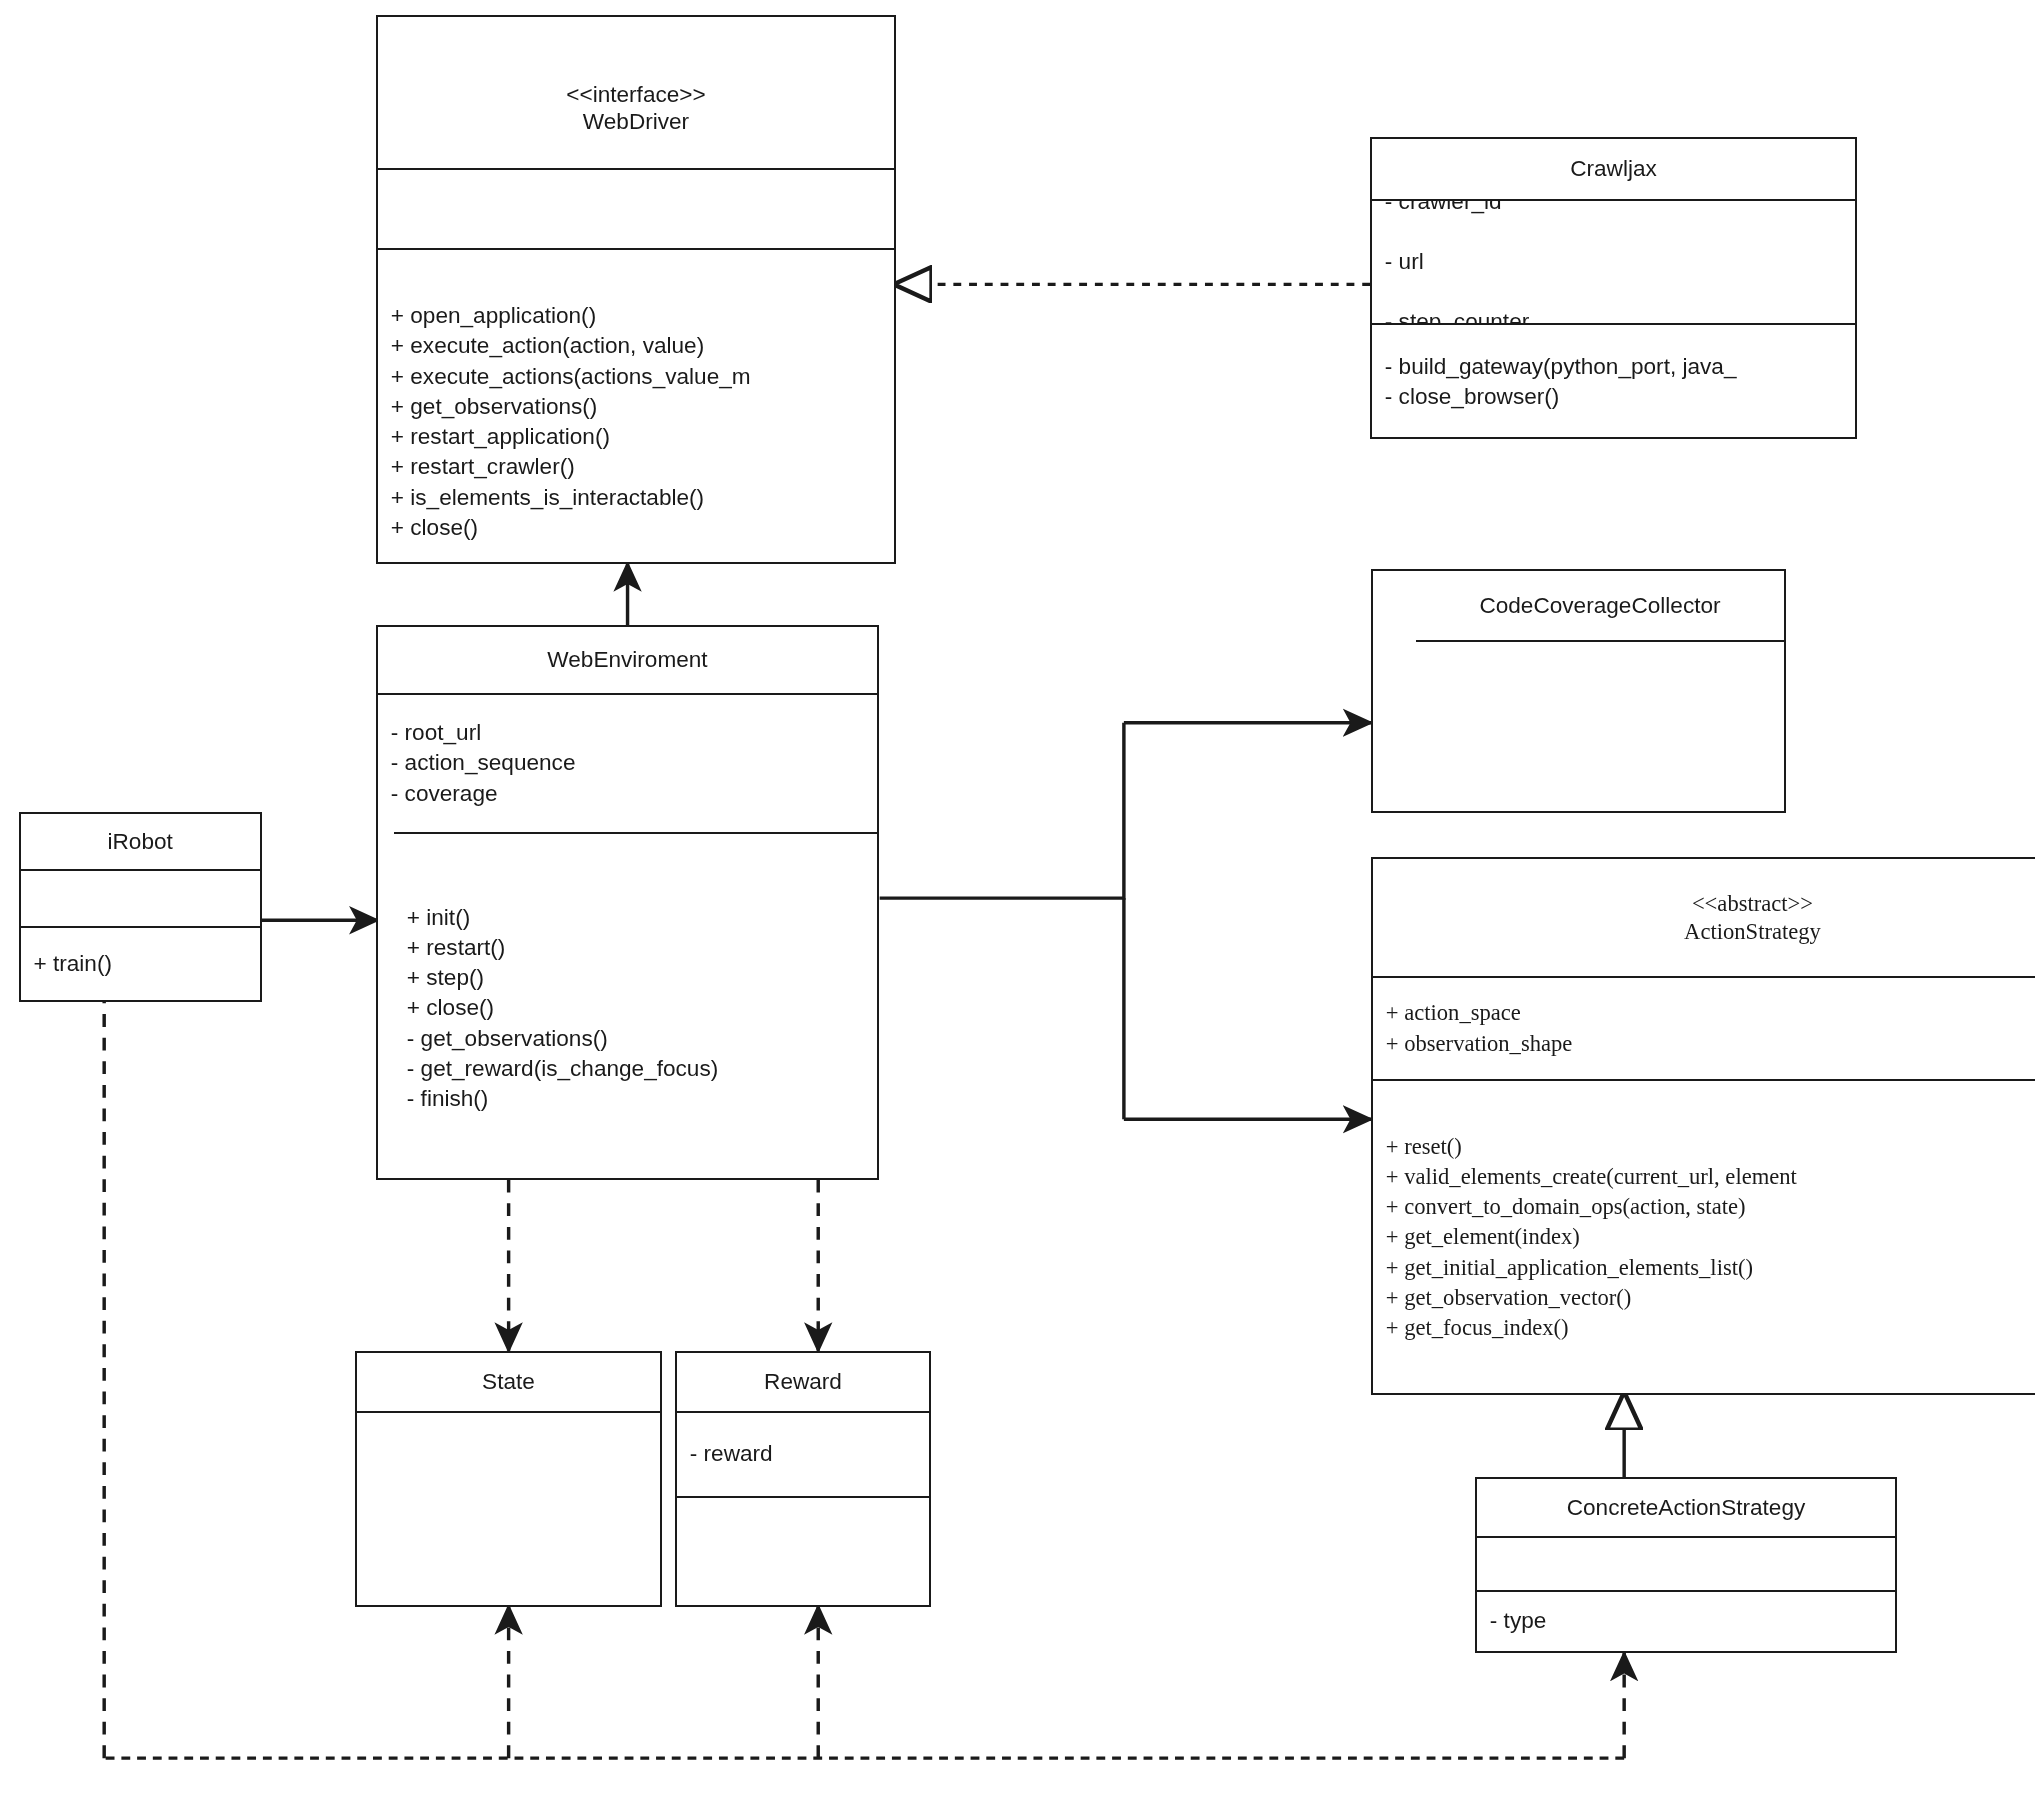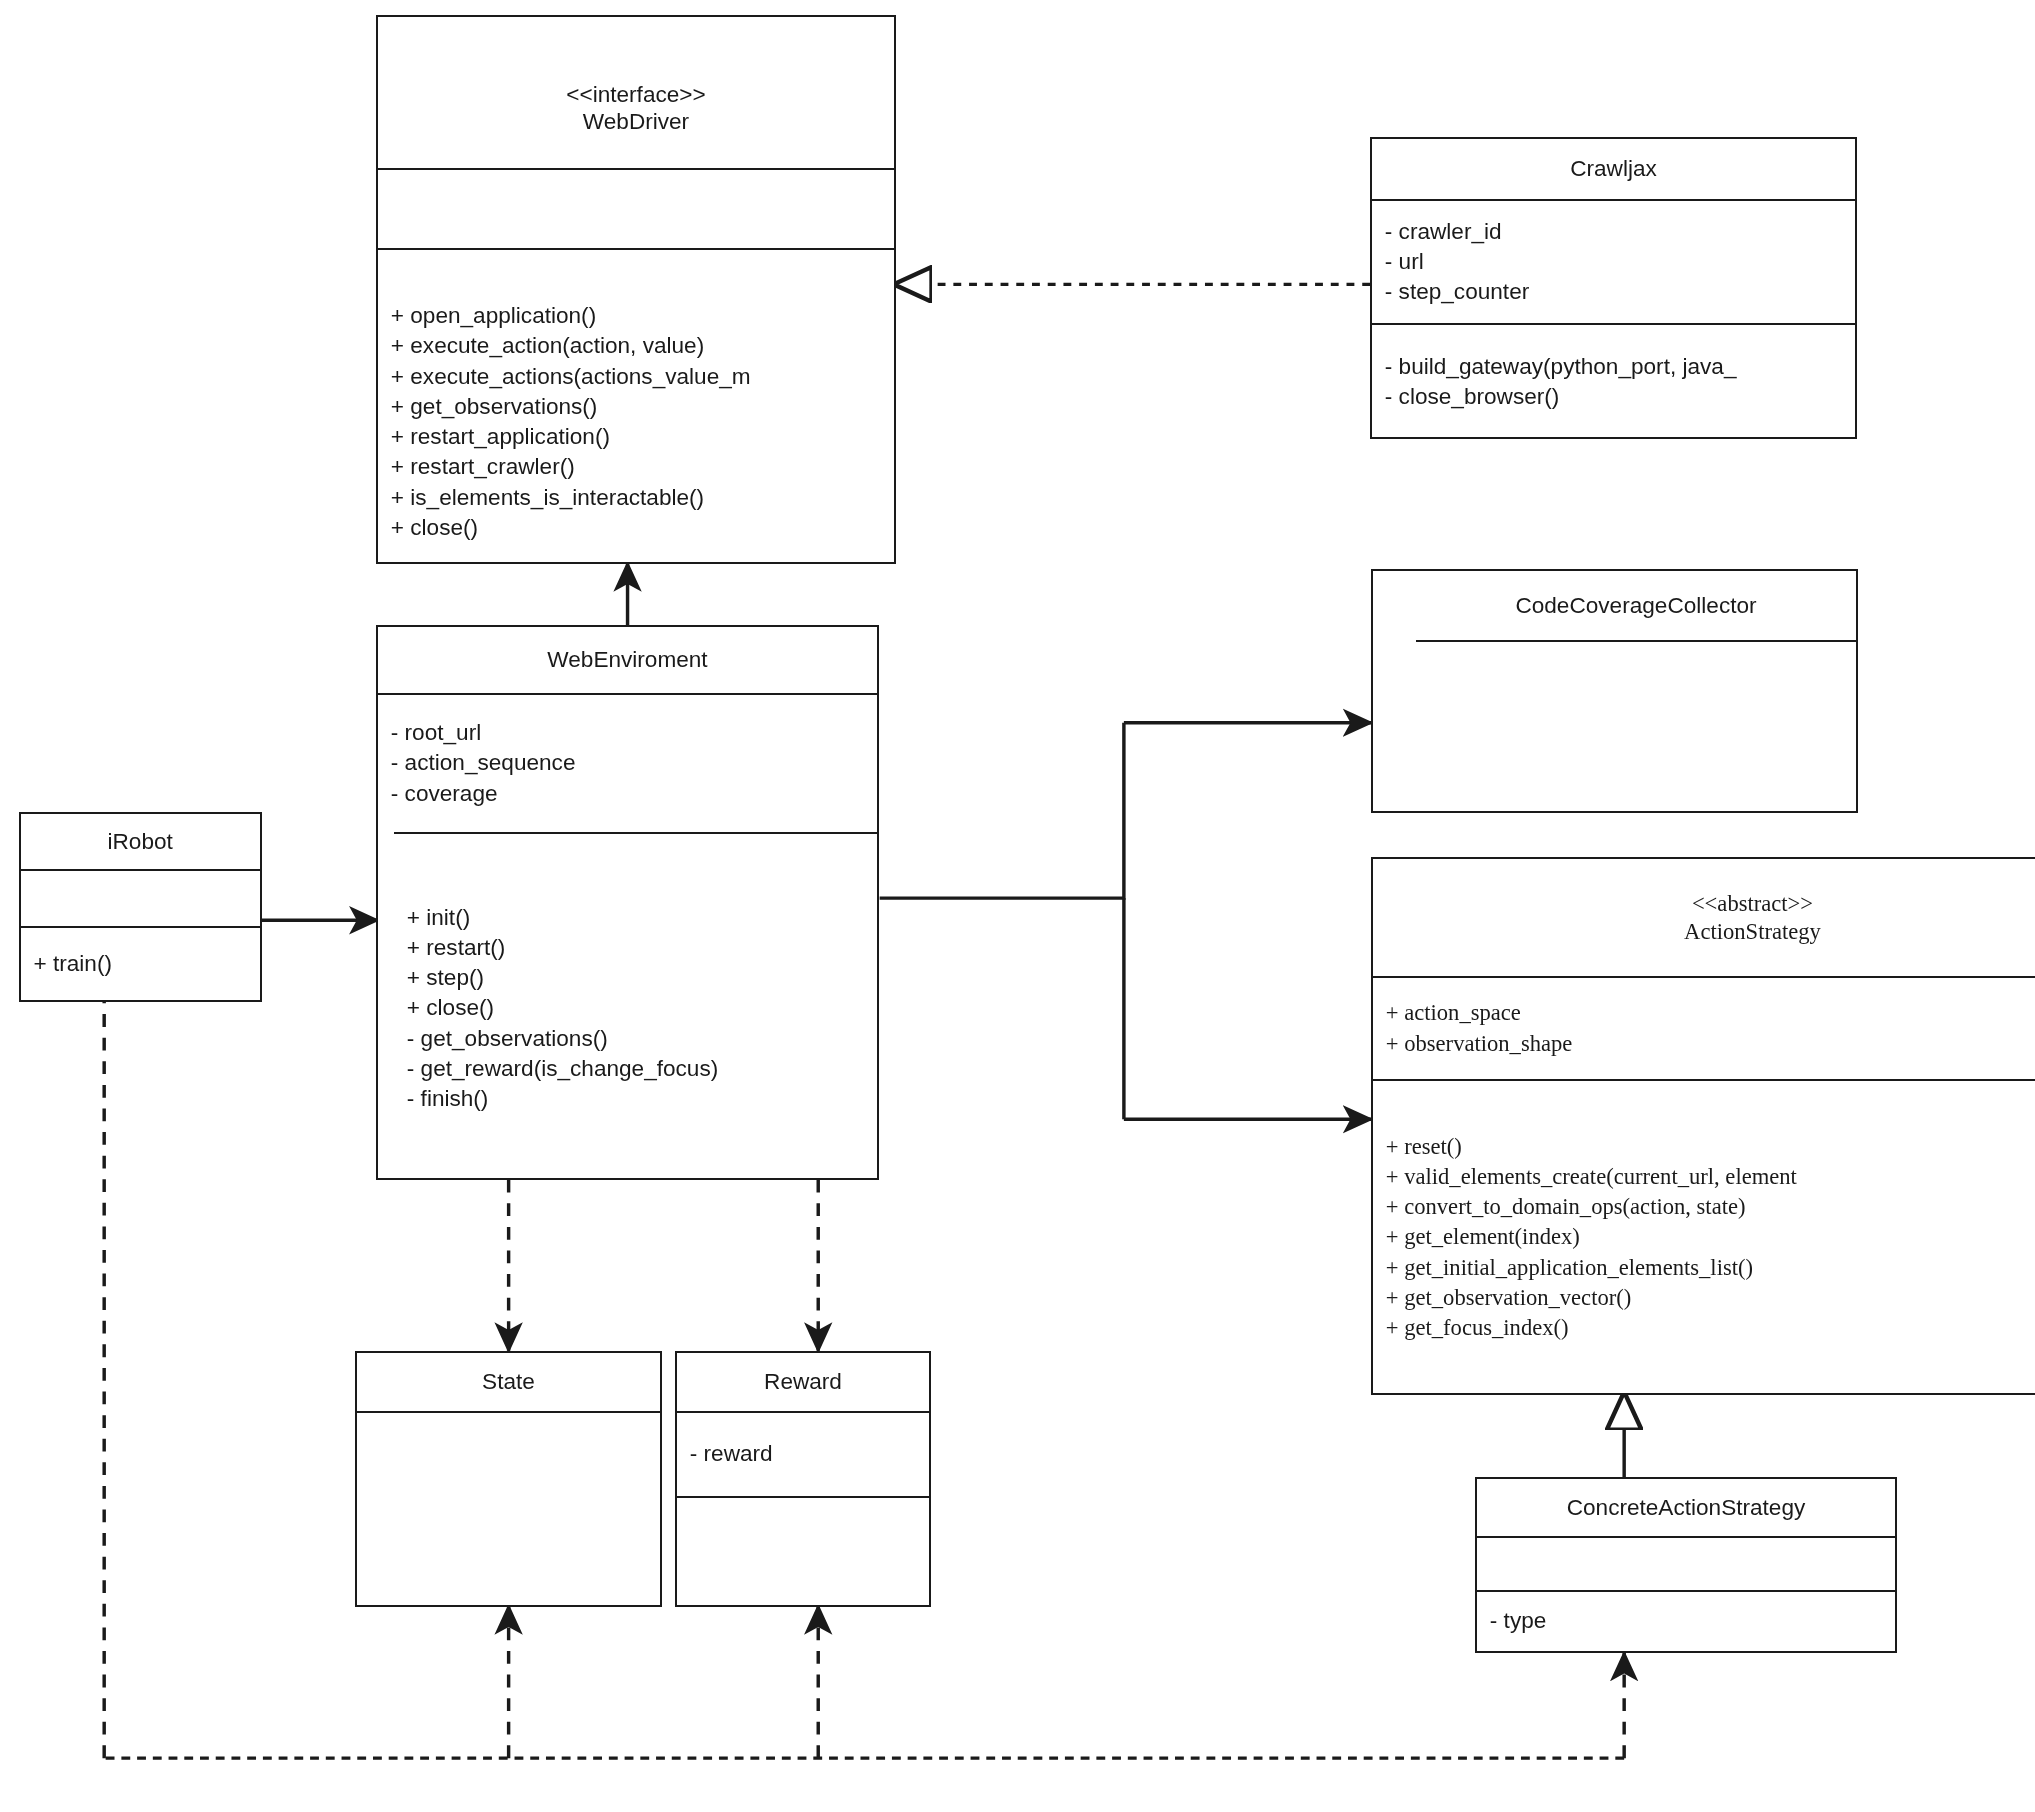--- a/index.html
+++ b/index.html
@@ -156,32 +156,32 @@
       <div class="member">+ restart_crawler()</div>
       <div class="member">+ is_elements_is_interactable()</div>
       <div class="member">+ close()</div>
     </div>
   </div>
 
   <div class="uml-class" style="left:1370px; top:137px; width:487px; height:302px;">
     <div class="uml-compartment cmp-title" style="height:60px;">
       <div class="cls-name">Crawljax</div>
     </div>
-    <div class="uml-compartment cmp-body" style="height:124px;">
+    <div class="uml-compartment cmp-body" style="height:124px;gap:30px;">
       <div class="member">- crawler_id</div>
       <div class="member">- url</div>
       <div class="member">- step_counter</div>
     </div>
     <div class="uml-compartment cmp-body" style="height:116px;">
       <div class="member">- build_gateway(python_port, java_</div>
       <div class="member">- close_browser()</div>
     </div>
   </div>
 
-  <div class="uml-class" style="left:1371px; top:569px; width:487px; height:244px;padding-left:43px;">
+  <div class="uml-class" style="left:1371px; top:569px; width:415px; height:244px;padding-left:43px;">
     <div class="uml-compartment cmp-title" style="height:69px;">
       <div class="cls-name">CodeCoverageCollector</div>
     </div>
     <div class="uml-compartment cmp-body" style="height:64px;"></div>
   </div>
 
   <div class="uml-class" style="left:376px; top:625px; width:503px; height:555px;">
     <div class="uml-compartment cmp-title" style="height:66px;">
       <div class="cls-name">WebEnviroment</div>
     </div>

